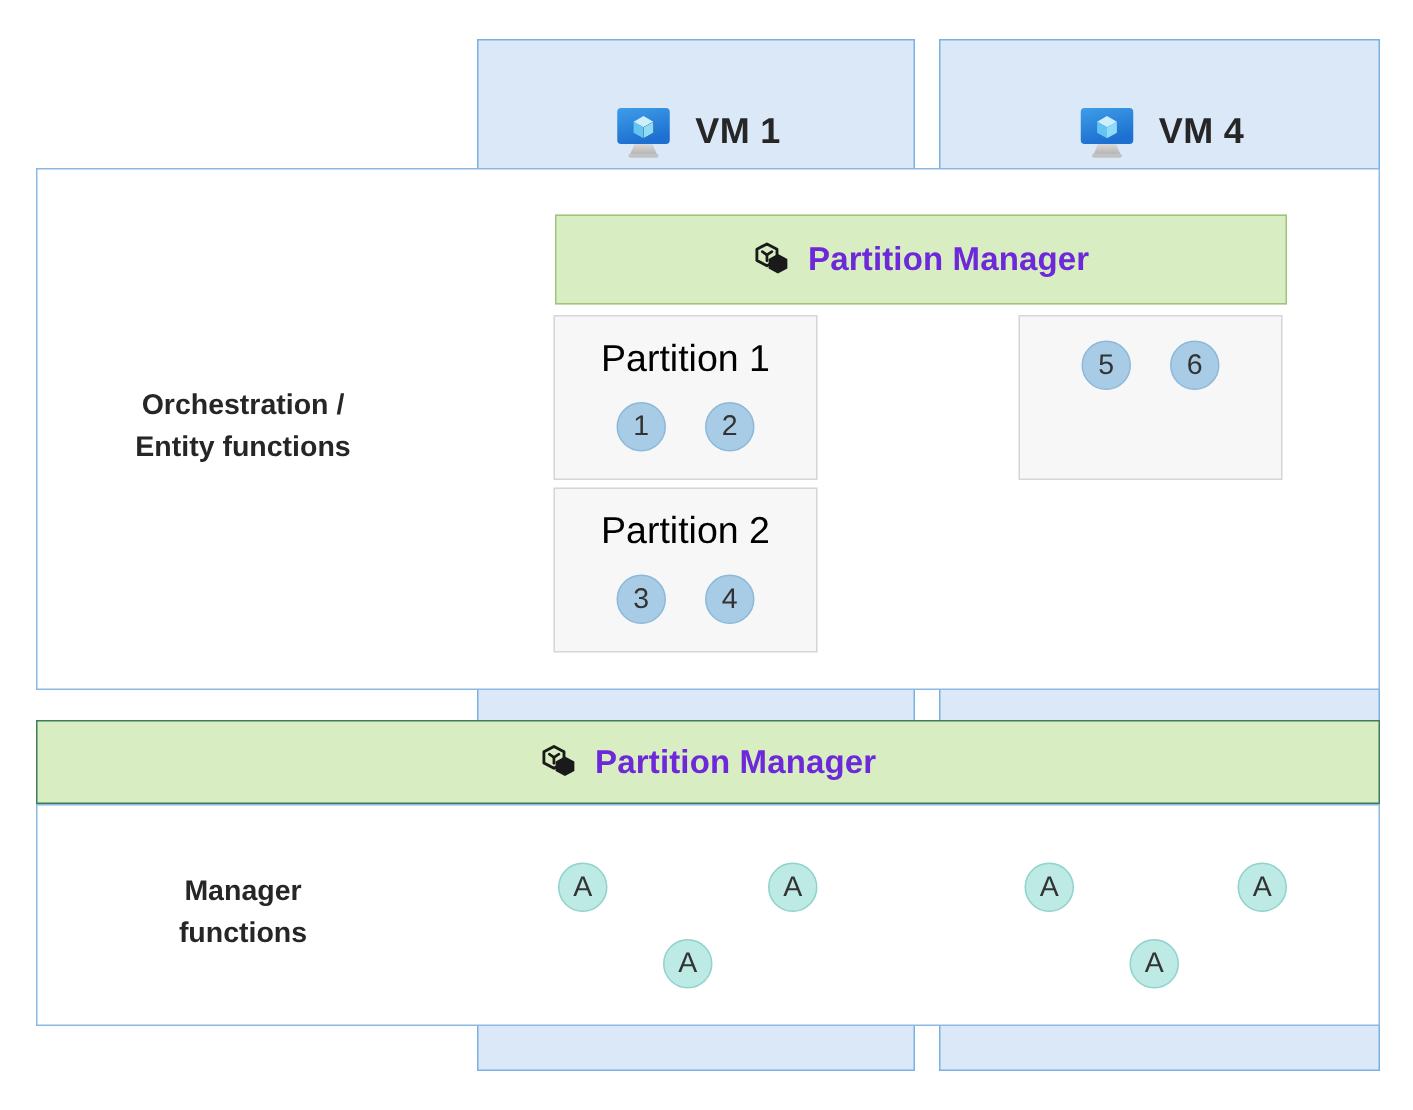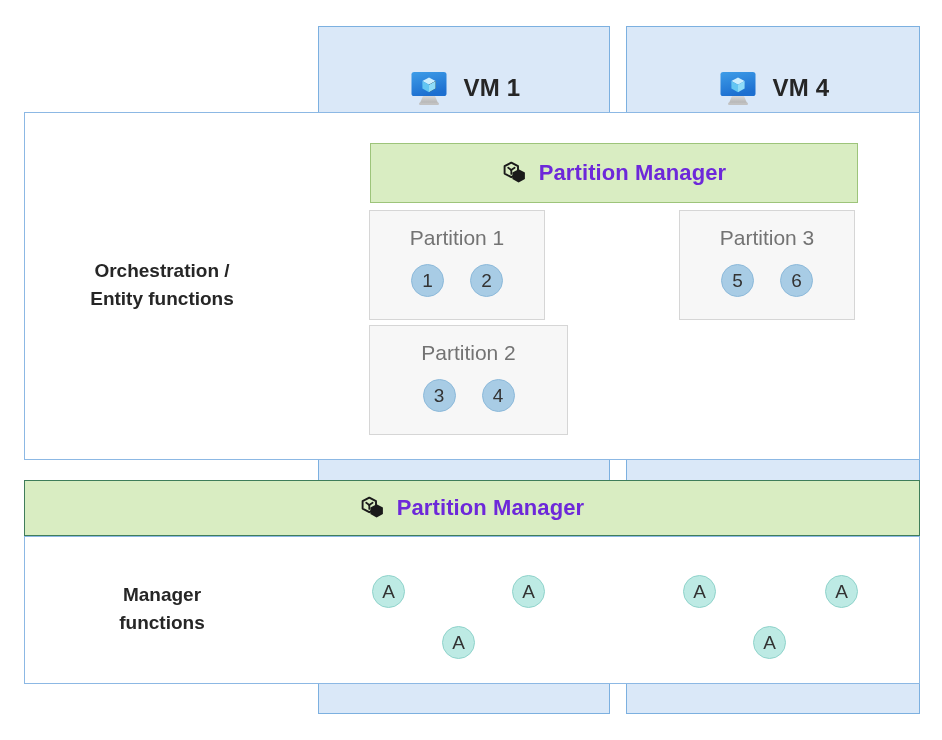--- a/index.html
+++ b/index.html
@@ -141,27 +141,27 @@
   }
 
   
   .partition-box {
     position: absolute;
     background: #f7f7f7;
     border: 1px solid #d6d6d6;
     box-sizing: border-box;
   }
   #partition-box-1 { left: 369px; top: 210px; width: 176px; height: 110px; }
-  #partition-box-2 { left: 369px; top: 325px; width: 199px; height: 110px; }
+  #partition-box-2 { left: 369px; top: 325px; width: 176px; height: 110px; }
   #partition-box-3 { left: 679px; top: 210px; width: 176px; height: 110px; }
 
   .partition-title {
     text-align: center;
-    font-size: 21px;
-    color: #737373;
+    font-size: 25px;
+    color: #000000;
     margin-top: 16px;
     line-height: 1;
   }
   .instance-row {
     display: flex;
     justify-content: center;
     gap: 26px;
     margin-top: 16px;
   }
   .instance-circle {
@@ -286,21 +286,20 @@
 
   <div class="partition-box" id="partition-box-2">
     <div class="partition-title">Partition 2</div>
     <div class="instance-row">
       <span class="instance-circle">3</span>
       <span class="instance-circle">4</span>
     </div>
   </div>
 
   <div class="partition-box" id="partition-box-3">
-    <div class="partition-title">Partition 3</div>
     <div class="instance-row">
       <span class="instance-circle">5</span>
       <span class="instance-circle">6</span>
     </div>
   </div>
 
   <div class="partition-manager" id="partition-manager-bottom">
     <span class="pm-icon">
       <svg viewBox="0 0 26 26" width="26" height="26" aria-hidden="true">
         <path d="M9.3 2.6 L16.0 6.2 L16.0 13.6 L9.3 17.2 L2.6 13.6 L2.6 6.2 Z" fill="none" stroke="#1a1a1a" stroke-width="1.9" stroke-linejoin="round"></path>

